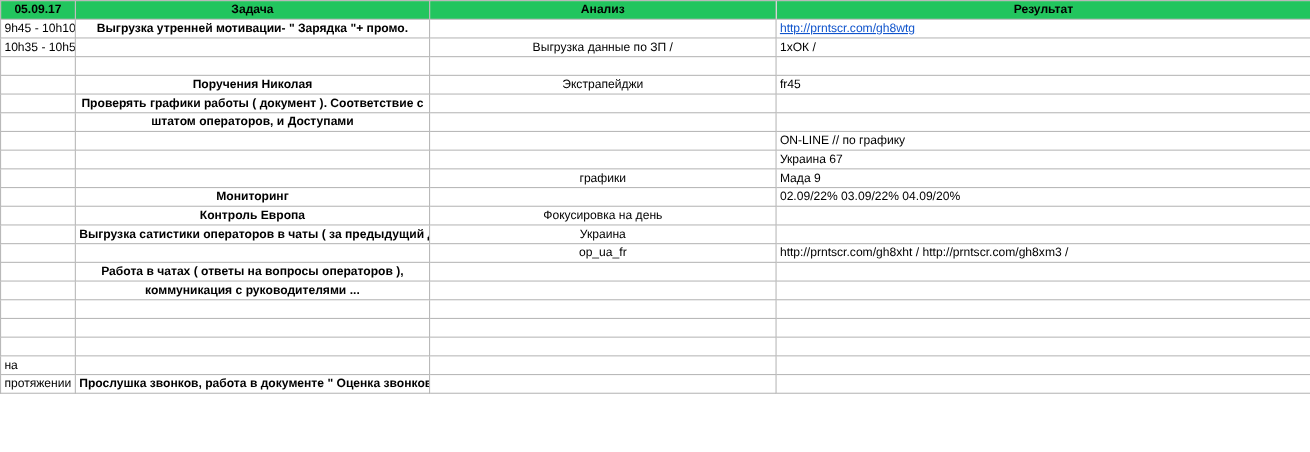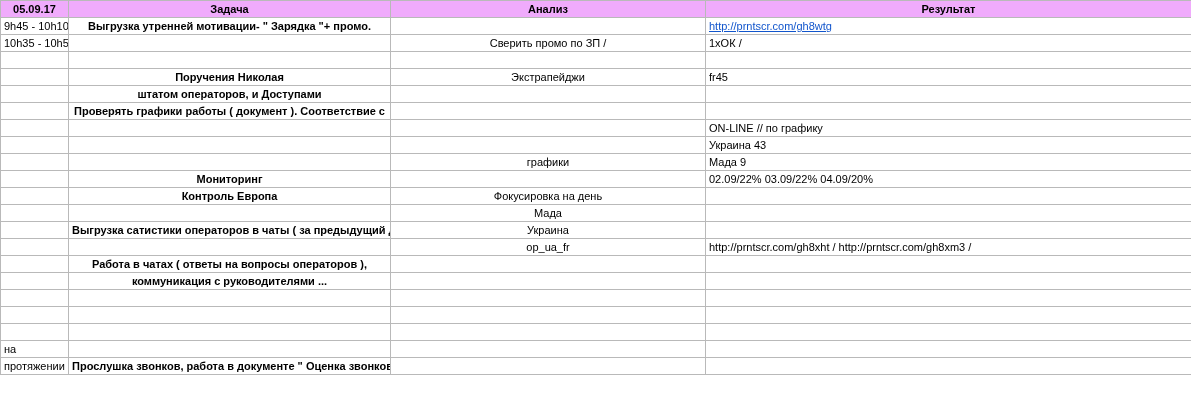--- a/index.html
+++ b/index.html
@@ -28,21 +28,21 @@
     border: 1px solid #b9b9b9;
     height: 16px;
     padding: 0 3px;
     vertical-align: middle;
     overflow: hidden;
     white-space: nowrap;
     font-size: 11px;
     line-height: 14px;
   }
   td.head {
-    background: #f0abfc;
+    background: #22c55e;
     color: #000000;
     font-weight: bold;
     text-align: center;
     border: 1px solid #2f7a17;
     height: 17px;
   }
   td.ctr { text-align: center; }
   td.left { text-align: left; }
   td.bold { font-weight: bold; }
   a.link {
@@ -70,65 +70,65 @@
     <tr>
       <td class="left">9h45 - 10h10</td>
       <td class="ctr bold">Выгрузка утренней мотивации- " Зарядка "+ промо.</td>
       <td class="ctr"></td>
       <td class="left"><a class="link" href="#">http://prntscr.com/gh8wtg</a></td>
     </tr>
 
     <tr>
       <td class="left">10h35 - 10h55</td>
       <td class="ctr bold"></td>
-      <td class="ctr">Сверить промо по ЗП /</td>
+      <td class="ctr">Выгрузка данные по ЗП /</td>
       <td class="left">1хОК /</td>
     </tr>
 
     <tr>
       <td class="left"></td>
       <td class="ctr bold"></td>
       <td class="ctr"></td>
       <td class="left"></td>
     </tr>
 
     <tr>
       <td class="left"></td>
       <td class="ctr bold">Поручения Николая</td>
       <td class="ctr">Экстрапейджи</td>
       <td class="left">fr45</td>
     </tr>
 
     <tr>
       <td class="left"></td>
+      <td class="ctr bold">Проверять графики  работы ( документ ). Соответствие с</td>
+      <td class="ctr"></td>
+      <td class="left"></td>
+    </tr>
+
+    <tr>
+      <td class="left"></td>
       <td class="ctr bold">штатом операторов, и Доступами</td>
       <td class="ctr"></td>
       <td class="left"></td>
     </tr>
 
-    <tr>
-      <td class="left"></td>
-      <td class="ctr bold">Проверять графики  работы ( документ ). Соответствие с</td>
-      <td class="ctr"></td>
-      <td class="left"></td>
-    </tr>
-
 
     <tr>
       <td class="left"></td>
       <td class="ctr bold"></td>
       <td class="ctr"></td>
       <td class="left">ON-LINE // по графику</td>
     </tr>
 
     <tr>
       <td class="left"></td>
       <td class="ctr bold"></td>
       <td class="ctr"></td>
-      <td class="left">Украина 43</td>
+      <td class="left">Украина 67</td>
     </tr>
 
     <tr>
       <td class="left"></td>
       <td class="ctr bold"></td>
       <td class="ctr">графики</td>
       <td class="left">Мада 9</td>
     </tr>
 
 
@@ -139,26 +139,20 @@
       <td class="left">02.09/22%          03.09/22%          04.09/20%</td>
     </tr>
 
     <tr>
       <td class="left"></td>
       <td class="ctr bold">Контроль Европа</td>
       <td class="ctr">Фокусировка на день</td>
       <td class="left"></td>
     </tr>
 
-    <tr>
-      <td class="left"></td>
-      <td class="ctr bold"></td>
-      <td class="ctr">Мада</td>
-      <td class="left"></td>
-    </tr>
 
     <tr>
       <td class="left"></td>
       <td class="ctr bold">Выгрузка сатистики операторов в чаты ( за предыдущий день ).</td>
       <td class="ctr">Украина</td>
       <td class="left"></td>
     </tr>
 
 
     <tr>

